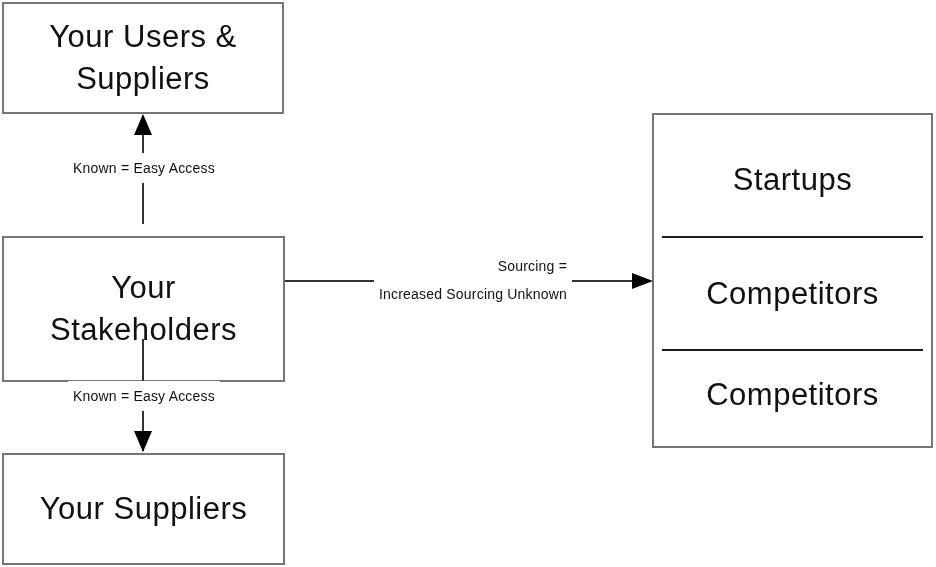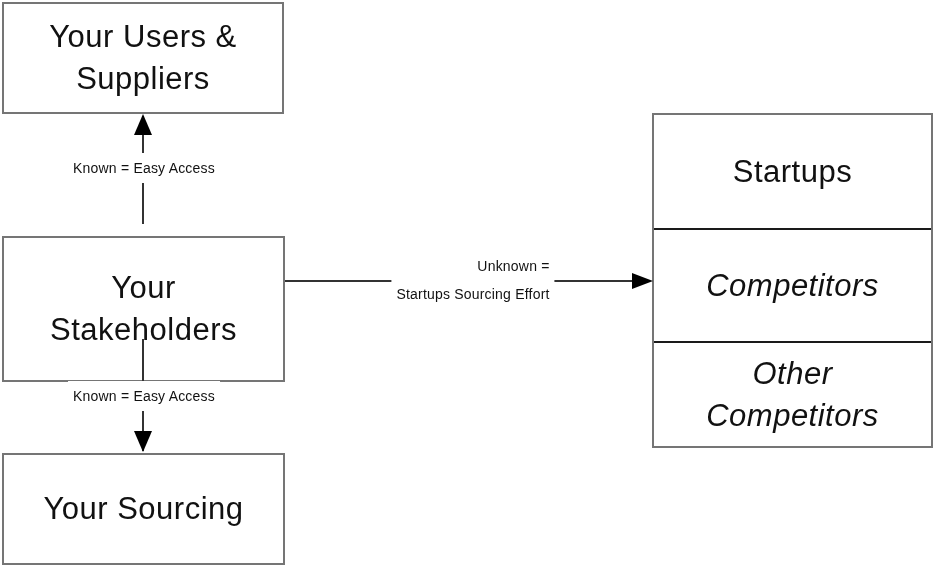--- a/index.html
+++ b/index.html
@@ -31,33 +31,33 @@
     justify-content: center;
     text-align: center;
     font-size: 31px;
     line-height: 42px;
     letter-spacing: 0.5px;
   }
   .box-users       { left: 2px;   top: 2px;   width: 282px; height: 112px; }
   .box-organisation{ left: 2px;   top: 236px; width: 283px; height: 146px; }
   .box-suppliers   { left: 2px;   top: 453px; width: 283px; height: 112px; }
   .box-external    { left: 652px; top: 113px; width: 281px; height: 335px;
-                     padding: 0; justify-content: stretch; }
+                     padding: 8px; justify-content: stretch; }
   .external-row {
     flex: 0 0 113px;
     display: flex;
     flex-direction: column;
     align-items: center;
     justify-content: center;
     width: 100%;
     text-align: center;
     font-size: 31px;
     line-height: 42px;
   }
-  .external-row + .external-row { border-top: 2px solid var(--divider); font-style: italic; }
+  .external-row + .external-row { border-top: 2px solid var(--divider); }
   .external-row:last-child { flex: 1 1 auto; }
 
   .connector-line {
     position: absolute;
     background: var(--connector);
   }
   .line-org-users     { left: 142px; top: 116px; width: 2px;  height: 108px; }
   .line-org-suppliers { left: 142px; top: 339px; width: 2px;  height: 112px; }
   .line-org-external  { left: 285px; top: 280px; width: 350px; height: 2px; }
 
@@ -108,44 +108,43 @@
     <span>Your Users &amp;</span>
     <span>Suppliers</span>
   </div>
 
   <div class="box box-organisation">
     <span>Your</span>
     <span>Stakeholders</span>
   </div>
 
   <div class="box box-suppliers">
-    <span>Your Sourcing</span>
+    <span>Your Suppliers</span>
   </div>
 
   <div class="box box-external">
     <div class="external-row">
       <span>Startups</span>
     </div>
     <div class="external-row">
       <span>Competitors</span>
     </div>
     <div class="external-row">
-      <span>Other</span>
       <span>Competitors</span>
     </div>
   </div>
 
   <div class="connector-line line-org-users"></div>
   <div class="arrowhead arrowhead-up"></div>
   <div class="edge-label label-org-users">Known = Easy Access</div>
 
   <div class="connector-line line-org-suppliers"></div>
   <div class="arrowhead arrowhead-down"></div>
   <div class="edge-label label-org-suppliers">Known = Easy Access</div>
 
   <div class="connector-line line-org-external"></div>
   <div class="arrowhead arrowhead-right"></div>
   <div class="edge-label label-org-external">
-    <div>Unknown =</div>
-    <div>Startups Sourcing Effort</div>
+    <div>Sourcing =</div>
+    <div>Increased Sourcing Unknown</div>
   </div>
 
 </div>
 
 </body></html>

